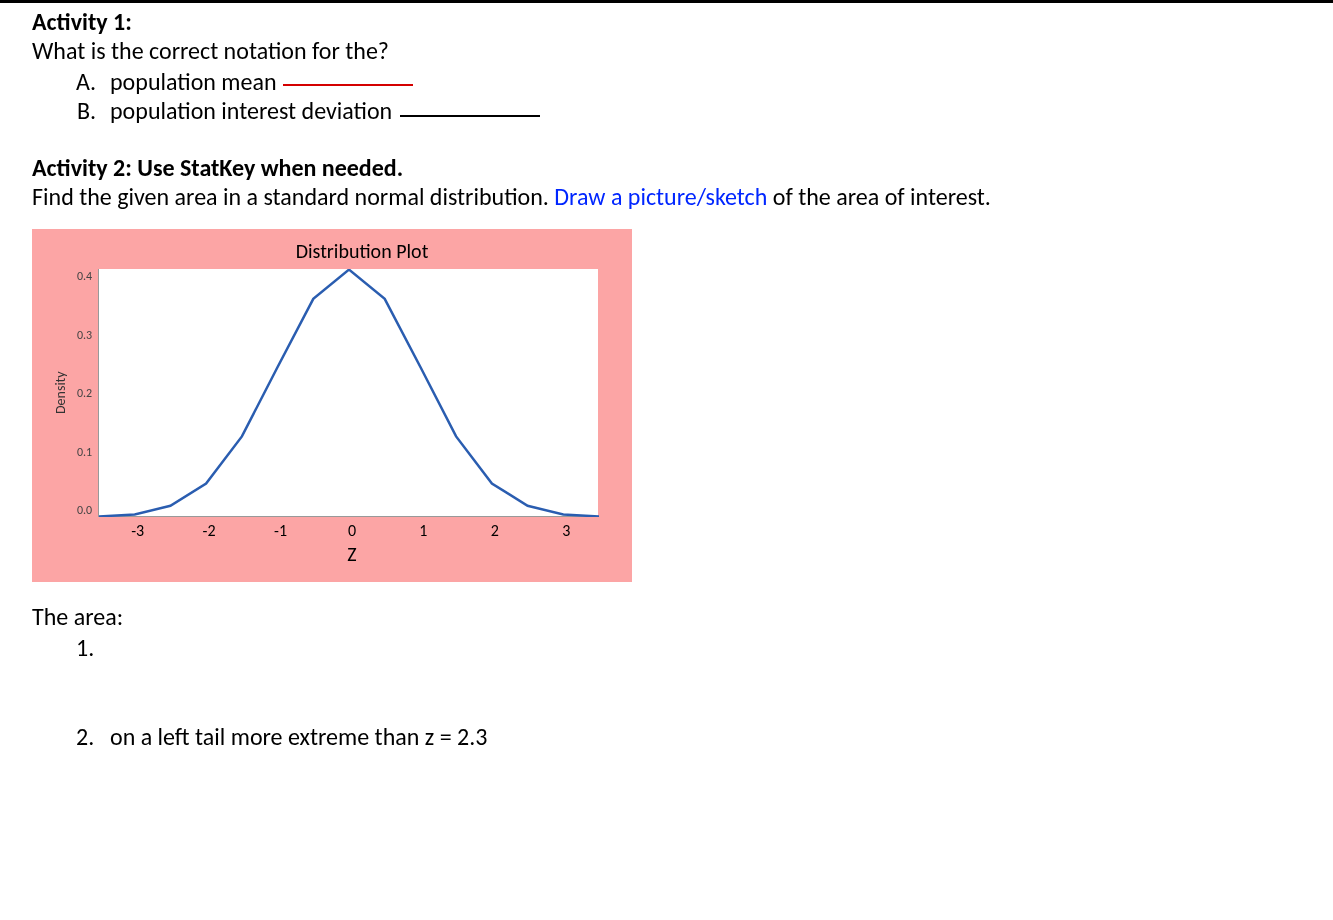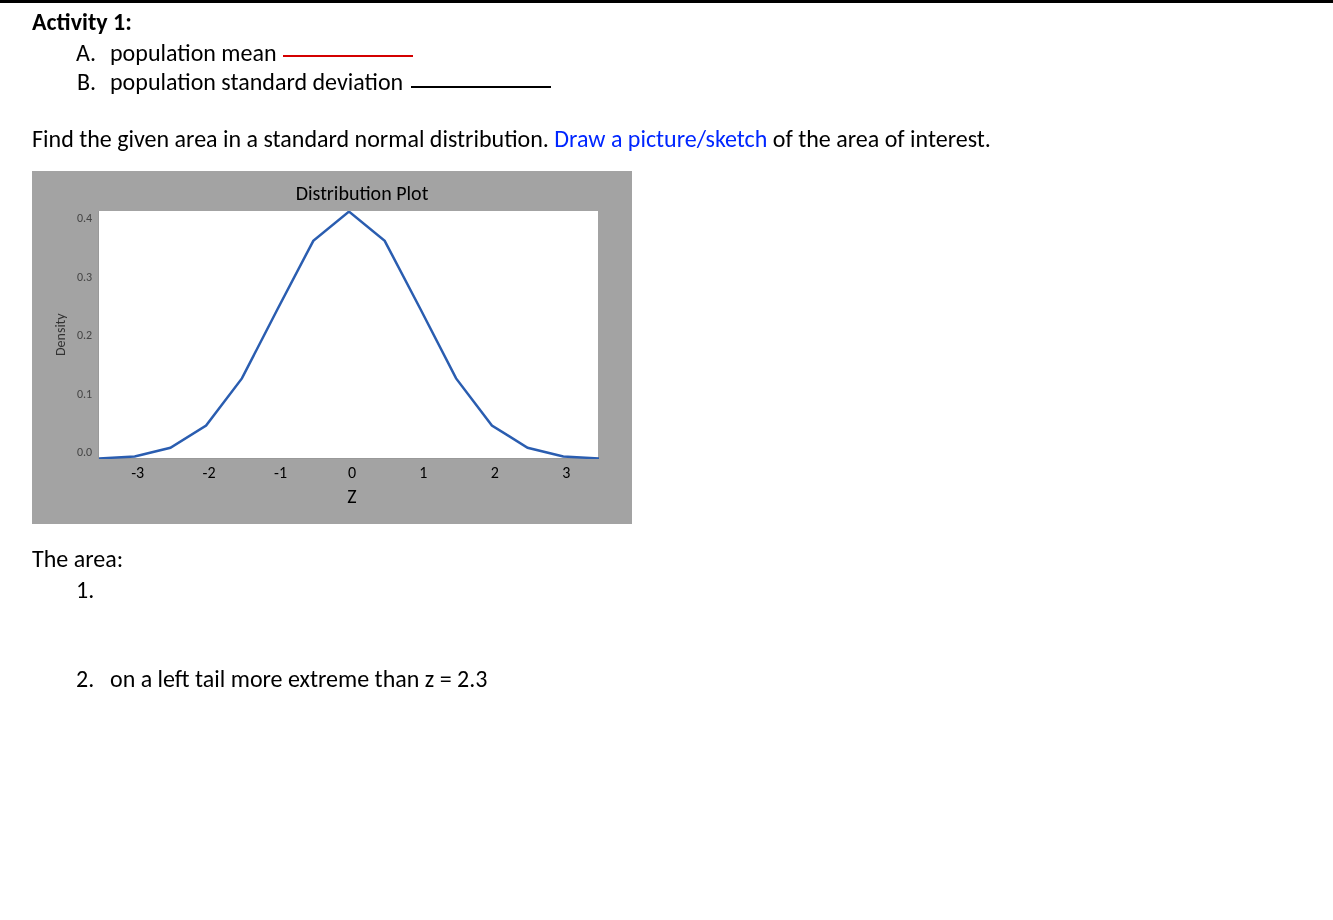--- a/index.html
+++ b/index.html
@@ -41,21 +41,21 @@
       top: -2px;
     }
     .gap-md { height: 28px; }
     .gap-lg { height: 60px; }
     .blue-bold { color: #0026ff; font-weight: 400; }
     
     
     .chart-wrap {
       margin-top: 18px;
       width: 600px;
-      background: #a3a3a3;
+      background: #fca5a5;
       padding: 10px 16px 16px 16px;
       position: relative;
     }
     .chart-title {
       text-align: center;
       font-size: 20px;
       margin-bottom: 6px;
       margin-left: 60px;
     }
     .plot-row { display: flex; align-items: stretch; }
@@ -108,35 +108,37 @@
     .num-row { display: flex; align-items: baseline; }
     .num { width: 34px; text-align: right; padding-right: 18px; }
   </style>
 </head>
 <body>
 
 <div class="top-rule"></div>
 <div class="content">
 
   <p class="line activity-title">Activity 1:</p>
+  <p class="line">What is the correct notation for the?</p>
   <div class="indent-list">
     <div class="letter-row">
       <span class="letter">A.</span>
       <span>population mean</span>
       <span class="blank-red"></span>
     </div>
     <div class="letter-row">
       <span class="letter">B.</span>
-      <span>population standard deviation</span>
+      <span>population interest deviation</span>
       <span class="blank-black"></span>
     </div>
   </div>
 
   <div class="gap-md"></div>
 
+  <p class="line activity-title">Activity 2:  Use StatKey when needed.</p>
   <p class="line">
     <span>Find the given area in a standard normal distribution.  </span><span class="blue-bold">Draw a picture/sketch</span><span> of the area of interest.</span>
   </p>
 
   <div class="chart-wrap">
     <div class="chart-title">Distribution Plot</div>
     <div class="plot-row">
       <div class="ylabel">Density</div>
       <div class="yticks">
         <span>0.4</span>

